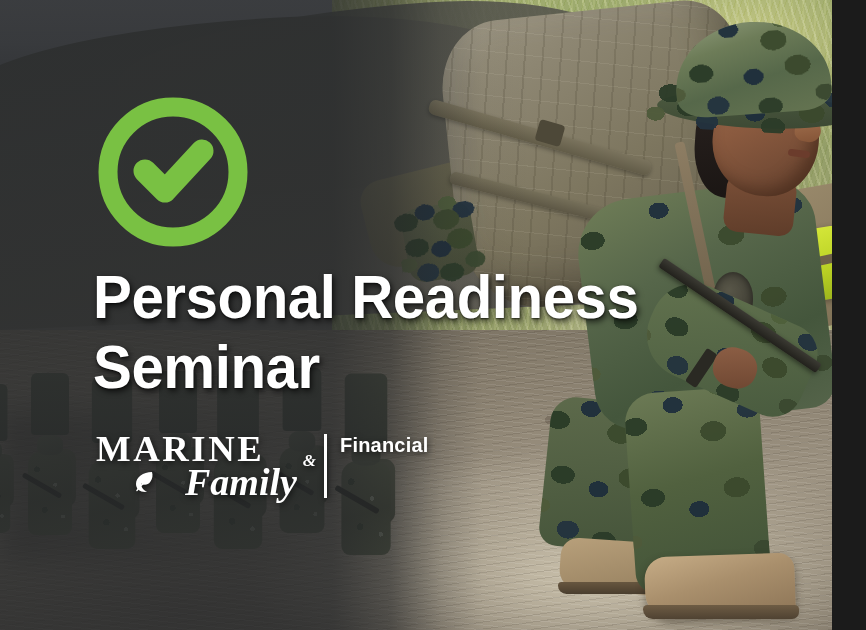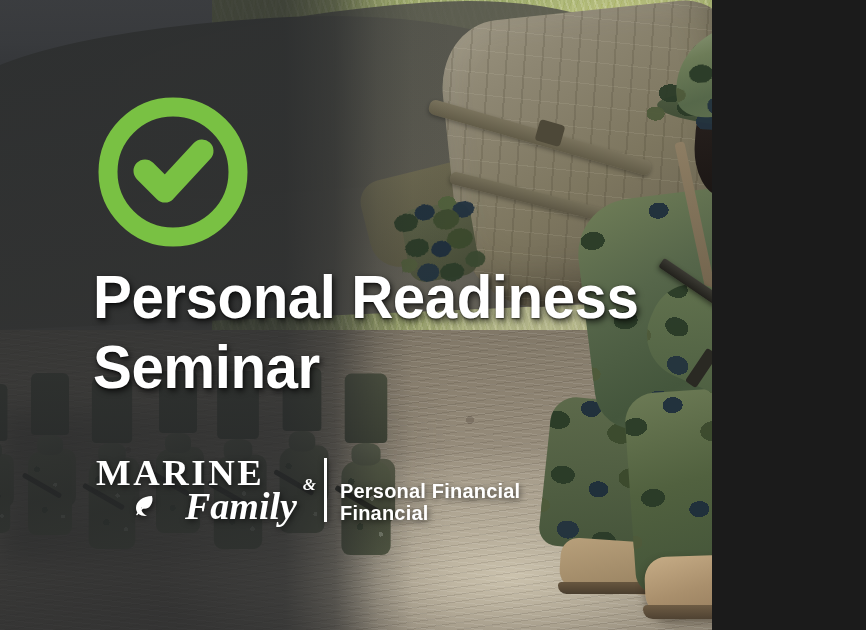--- a/index.html
+++ b/index.html
@@ -2,21 +2,21 @@
 <html><head>
 <meta charset="utf-8">
 <title>Personal Readiness Seminar</title>
 <style>
   * { margin:0; padding:0; box-sizing:border-box; }
   html,body { background:#1b1b1b; }
   body { font-family:"Liberation Sans", sans-serif; }
 
   .banner{
     position:relative;
-    width:712px;
+    width:832px;
     height:630px;
     overflow:hidden;
     background:#6d6a63;
     user-select:none;
   }
 
   
   .photo{ position:absolute; inset:0; overflow:hidden; }
 
   
@@ -287,22 +287,22 @@
     line-height:1.13;
     letter-spacing:-0.5px;
     transform:scaleX(.94);
     transform-origin:left top;
     text-shadow:2px 3px 7px rgba(0,0,0,.72), 0 1px 2px rgba(0,0,0,.6);
   }
   .headline .ln{ display:block; white-space:nowrap; }
 
   
   .logo{
-    position:absolute; left:96px; top:456px;
-    display:flex; align-items:flex-end;
+    position:absolute; left:96px; top:432px;
+    display:flex; align-items:flex-start;
     filter:drop-shadow(1px 2px 3px rgba(0,0,0,.65));
   }
   .logo-left{ position:relative; width:222px; }
   .logo-marine{
     display:block;
     font-family:"Liberation Serif", serif;
     font-weight:bold;
     color:#fff;
     font-size:36px;
     line-height:34px;
@@ -503,19 +503,18 @@
               <path d="M5 21.5 C6.6 18.4 9.3 15.6 12.6 13.6" fill="none" stroke="#ffffff" stroke-width="1.6" stroke-linecap="round"></path>
             </svg>
           </span>
           <span class="logo-family">Family</span>
         </div>
       </div>
 
       <div class="logo-divider"></div>
 
       <div class="logo-right">
-        <span>Personal Financial</span>
         <span>Financial</span>
       </div>
     </div>
 
   </div>
 </div>
 
 </body></html>

